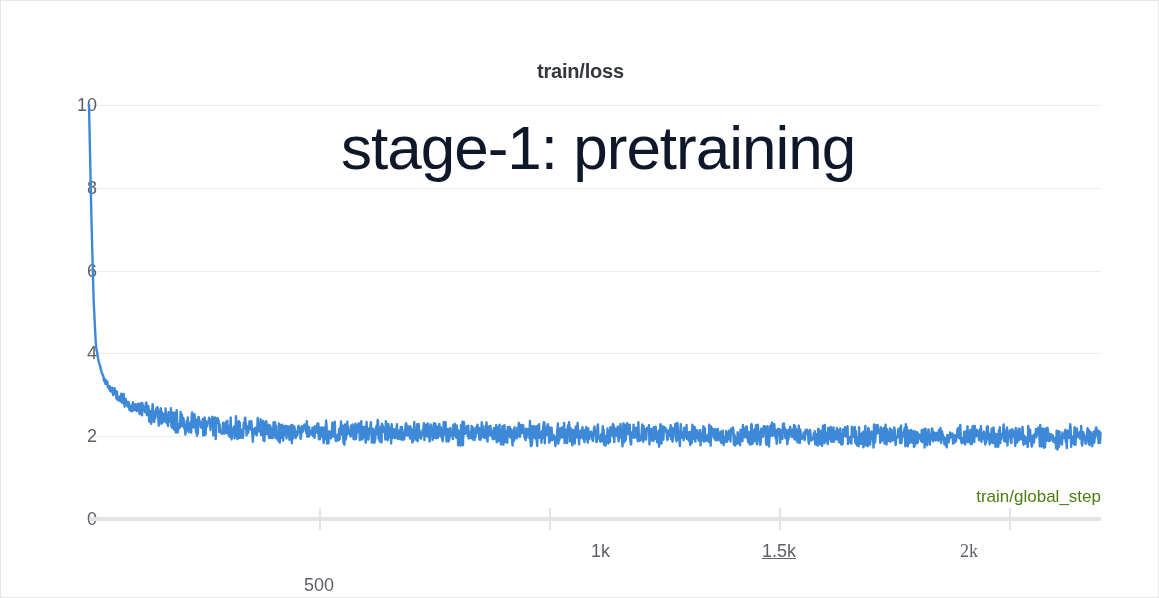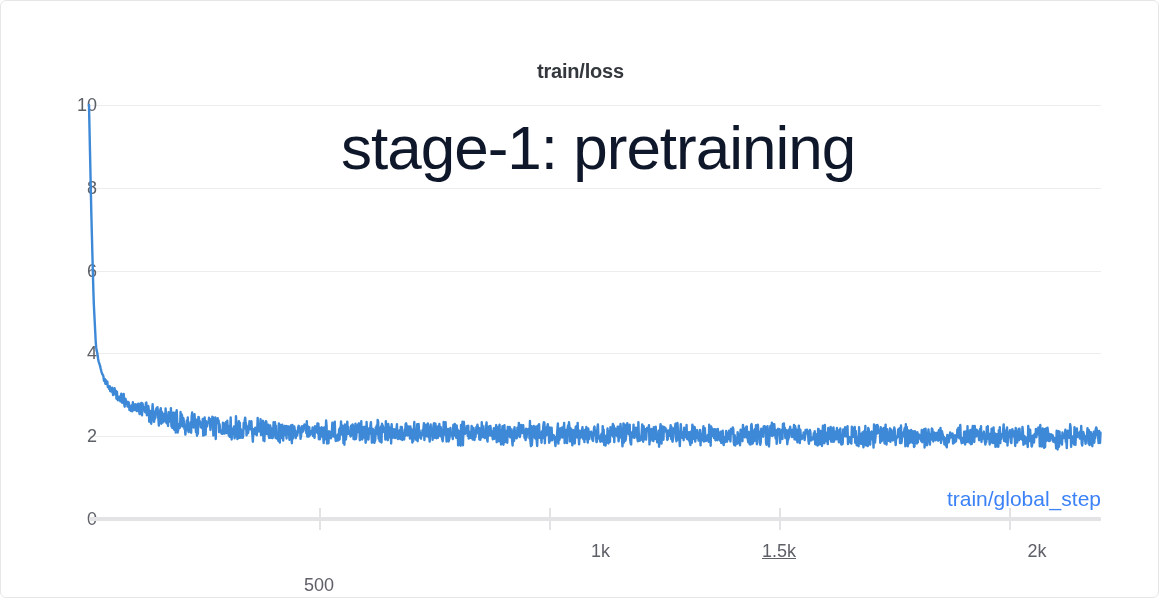--- a/index.html
+++ b/index.html
@@ -14,21 +14,21 @@
     overflow: hidden;
   }
 
   #panel {
     position: relative;
     width: 1159px;
     height: 598px;
     box-sizing: border-box;
     background: #ffffff;
     border: 1px solid #e6e6e8;
-    border-radius: 6px;
+    border-radius: 0;
     overflow: hidden;
   }
 
   
   #chart-title {
     position: absolute;
     left: 0;
     top: 60px;
     width: 1159px;
     text-align: center;
@@ -85,22 +85,22 @@
     color: #5e6068;
     line-height: 1;
   }
 
   #x-axis-title {
     position: absolute;
     left: 860px;
     top: 487px;
     width: 240px;
     text-align: right;
-    font-size: 21px;
-    color: #3b82f6;
+    font-size: 17px;
+    color: #4d7c0f;
     line-height: 1;
   }
 
   
   #annotation {
     position: absolute;
     left: 340px;
     top: 116px;
     font-size: 62px;
     font-weight: normal;
@@ -146,21 +146,21 @@
   <div id="axis-baseline"></div>
 
   <div id="x-ticks">
       <div class="x-tickmark" style="left: 318px;"></div>
       <div class="x-lab" style="left: 318px; margin-top: 34px;">500</div>
       <div class="x-tickmark" style="left: 548px;"></div>
       <div class="x-lab" style="left: 564px; text-align: right;">1k</div>
       <div class="x-tickmark" style="left: 778px;"></div>
       <div class="x-lab" style="left: 778px; text-decoration: underline;">1.5k</div>
       <div class="x-tickmark" style="left: 1008px;"></div>
-      <div class="x-lab" style="left: 1036px;">2k</div>
+      <div class="x-lab" style="left: 968px; font-family: Liberation Serif, serif;">2k</div>
     </div>
 
   <div id="x-axis-title">train/global_step</div>
 
   <svg id="series-svg" viewBox="0 0 1159 598" preserveAspectRatio="none">
     <path id="loss-path" fill="none" stroke-width="2.4" stroke-linejoin="round" stroke-linecap="round" stroke="#3d89d8" d="M 88.00 104.00 L 88.48 126.55 L 88.96 149.11 L 89.45 171.66 L 89.93 194.21 L 90.41 215.78 L 90.89 234.00 L 91.37 252.21 L 91.86 270.43 L 92.34 288.64 L 92.82 302.92 L 93.30 312.46 L 93.78 322.02 L 94.26 331.50 L 94.75 341.23 L 95.23 346.66 L 95.71 349.84 L 96.19 351.44 L 96.67 354.76 L 97.16 357.99 L 97.64 360.57 L 98.12 361.98 L 98.60 363.34 L 99.08 364.82 L 99.57 367.30 L 100.05 368.90 L 100.53 371.10 L 101.01 372.34 L 101.49 373.46 L 101.98 374.01 L 102.46 375.58 L 102.94 379.68 L 103.42 380.19 L 103.90 378.18 L 104.38 382.78 L 104.87 379.29 L 105.35 382.54 L 105.83 382.83 L 106.31 380.64 L 106.79 385.81 L 107.28 386.30 L 107.76 385.83 L 108.24 388.06 L 108.72 385.13 L 109.20 390.10 L 109.69 388.48 L 110.17 390.57 L 110.65 388.74 L 111.13 386.77 L 111.61 390.51 L 112.10 394.16 L 112.58 390.42 L 113.06 388.96 L 113.54 387.27 L 114.02 390.20 L 114.50 393.54 L 114.99 389.83 L 115.47 397.72 L 115.95 390.66 L 116.43 397.08 L 116.91 399.30 L 117.40 397.41 L 117.88 397.98 L 118.36 395.60 L 118.84 399.18 L 119.32 400.39 L 119.81 396.02 L 120.29 392.59 L 120.77 395.35 L 121.25 401.89 L 121.73 400.66 L 122.22 401.14 L 122.70 392.91 L 123.18 402.65 L 123.66 405.67 L 124.14 399.06 L 124.62 397.76 L 125.11 402.85 L 125.59 400.64 L 126.07 400.94 L 126.55 405.51 L 127.03 400.84 L 127.52 401.21 L 128.00 402.56 L 128.48 409.16 L 128.96 405.49 L 129.44 405.04 L 129.93 409.95 L 130.41 408.69 L 130.89 404.32 L 131.37 410.22 L 131.85 401.31 L 132.34 408.78 L 132.82 404.80 L 133.30 403.42 L 133.78 408.97 L 134.26 404.07 L 134.74 403.33 L 135.23 408.94 L 135.71 410.08 L 136.19 406.00 L 136.67 409.91 L 137.15 402.58 L 137.64 407.44 L 138.12 410.05 L 138.60 413.06 L 139.08 407.71 L 139.56 402.36 L 140.05 406.52 L 140.53 401.88 L 141.01 414.38 L 141.49 402.33 L 141.97 405.50 L 142.46 406.79 L 142.94 405.99 L 143.42 408.78 L 143.90 410.86 L 144.38 411.32 L 144.86 402.18 L 145.35 401.53 L 145.83 414.33 L 146.31 413.70 L 146.79 412.15 L 147.27 404.91 L 147.76 408.57 L 148.24 420.70 L 148.72 410.63 L 149.20 410.02 L 149.68 415.68 L 150.17 422.75 L 150.65 418.57 L 151.13 411.38 L 151.61 403.31 L 152.09 409.62 L 152.58 410.41 L 153.06 420.86 L 153.54 415.85 L 154.02 417.55 L 154.50 416.29 L 154.98 409.05 L 155.47 407.18 L 155.95 410.45 L 156.43 406.19 L 156.91 411.16 L 157.39 418.16 L 157.88 424.57 L 158.36 415.97 L 158.84 415.90 L 159.32 408.95 L 159.80 407.27 L 160.29 422.68 L 160.77 410.65 L 161.25 419.83 L 161.73 421.52 L 162.21 412.62 L 162.70 417.50 L 163.18 417.47 L 163.66 418.22 L 164.14 420.49 L 164.62 407.44 L 165.10 416.73 L 165.59 422.23 L 166.07 414.25 L 166.55 417.93 L 167.03 425.00 L 167.51 411.31 L 168.00 421.02 L 168.48 413.42 L 168.96 418.01 L 169.44 417.78 L 169.92 407.12 L 170.41 425.32 L 170.89 425.21 L 171.37 426.90 L 171.85 415.42 L 172.33 411.58 L 172.82 426.94 L 173.30 428.80 L 173.78 428.60 L 174.26 411.72 L 174.74 431.55 L 175.22 424.22 L 175.71 409.22 L 176.19 419.57 L 176.67 431.55 L 177.15 429.04 L 177.63 426.74 L 178.12 423.05 L 178.60 426.93 L 179.08 425.73 L 179.56 410.92 L 180.04 424.13 L 180.53 413.18 L 181.01 414.45 L 181.49 425.45 L 181.97 418.54 L 182.45 417.07 L 182.94 421.98 L 183.42 427.84 L 183.90 426.40 L 184.38 433.62 L 184.86 429.08 L 185.34 425.88 L 185.83 419.37 L 186.31 428.59 L 186.79 416.43 L 187.27 429.62 L 187.75 431.02 L 188.24 430.44 L 188.72 425.64 L 189.20 423.57 L 189.68 420.85 L 190.16 431.79 L 190.65 415.55 L 191.13 411.52 L 191.61 419.83 L 192.09 425.70 L 192.57 426.40 L 193.06 422.01 L 193.54 413.28 L 194.02 422.84 L 194.50 423.12 L 194.98 431.21 L 195.46 418.71 L 195.95 434.78 L 196.43 428.97 L 196.91 432.73 L 197.39 415.93 L 197.87 416.39 L 198.36 421.61 L 198.84 420.06 L 199.32 421.50 L 199.80 426.41 L 200.28 423.39 L 200.77 422.93 L 201.25 427.32 L 201.73 417.96 L 202.21 434.50 L 202.69 418.78 L 203.18 434.22 L 203.66 416.35 L 204.14 428.14 L 204.62 433.61 L 205.10 420.11 L 205.58 425.66 L 206.07 425.49 L 206.55 421.74 L 207.03 421.17 L 207.51 421.74 L 207.99 416.77 L 208.48 418.51 L 208.96 421.99 L 209.44 428.97 L 209.92 422.57 L 210.40 417.87 L 210.89 423.81 L 211.37 415.66 L 211.85 416.22 L 212.33 434.51 L 212.81 422.47 L 213.30 429.92 L 213.78 426.13 L 214.26 416.49 L 214.74 438.09 L 215.22 418.30 L 215.70 418.90 L 216.19 422.00 L 216.67 417.08 L 217.15 421.50 L 217.63 419.31 L 218.11 431.22 L 218.60 423.12 L 219.08 429.80 L 219.56 429.41 L 220.04 429.56 L 220.52 432.68 L 221.01 432.35 L 221.49 432.72 L 221.97 421.58 L 222.45 422.44 L 222.93 429.22 L 223.42 432.53 L 223.90 428.58 L 224.38 423.30 L 224.86 421.25 L 225.34 432.12 L 225.82 424.43 L 226.31 419.75 L 226.79 431.45 L 227.27 428.78 L 227.75 434.46 L 228.23 425.00 L 228.72 435.87 L 229.20 429.39 L 229.68 416.52 L 230.16 433.50 L 230.64 438.48 L 231.13 430.48 L 231.61 427.71 L 232.09 427.41 L 232.57 432.60 L 233.05 425.42 L 233.54 437.37 L 234.02 431.41 L 234.50 435.50 L 234.98 415.09 L 235.46 424.15 L 235.94 427.19 L 236.43 438.16 L 236.91 433.17 L 237.39 429.20 L 237.87 420.15 L 238.35 436.89 L 238.84 421.82 L 239.32 436.71 L 239.80 428.13 L 240.28 429.82 L 240.76 436.55 L 241.25 433.89 L 241.73 436.73 L 242.21 434.49 L 242.69 421.96 L 243.17 427.78 L 243.66 419.60 L 244.14 416.59 L 244.62 420.93 L 245.10 423.24 L 245.58 434.39 L 246.06 425.09 L 246.55 426.93 L 247.03 431.97 L 247.51 428.71 L 247.99 427.21 L 248.47 420.29 L 248.96 423.78 L 249.44 428.20 L 249.92 420.86 L 250.40 420.24 L 250.88 428.59 L 251.37 434.27 L 251.85 440.74 L 252.33 430.89 L 252.81 428.20 L 253.29 431.86 L 253.78 433.12 L 254.26 426.60 L 254.74 430.54 L 255.22 428.05 L 255.70 434.26 L 256.18 429.97 L 256.67 416.87 L 257.15 427.83 L 257.63 422.70 L 258.11 430.46 L 258.59 426.75 L 259.08 426.81 L 259.56 418.24 L 260.04 434.10 L 260.52 433.50 L 261.00 429.45 L 261.49 421.11 L 261.97 419.83 L 262.45 439.37 L 262.93 436.88 L 263.41 440.18 L 263.90 421.61 L 264.38 433.19 L 264.86 420.20 L 265.34 420.68 L 265.82 433.06 L 266.30 429.36 L 266.79 427.57 L 267.27 423.79 L 267.75 434.33 L 268.23 436.92 L 268.71 434.38 L 269.20 424.39 L 269.68 429.11 L 270.16 436.89 L 270.64 427.51 L 271.12 435.33 L 271.61 437.06 L 272.09 434.14 L 272.57 421.17 L 273.05 432.14 L 273.53 429.66 L 274.02 421.22 L 274.50 436.85 L 274.98 424.66 L 275.46 437.53 L 275.94 433.26 L 276.42 435.19 L 276.91 434.64 L 277.39 440.01 L 277.87 422.42 L 278.35 427.67 L 278.83 441.60 L 279.32 423.87 L 279.80 427.75 L 280.28 436.91 L 280.76 427.80 L 281.24 423.78 L 281.73 435.51 L 282.21 439.61 L 282.69 426.70 L 283.17 428.59 L 283.65 424.93 L 284.14 428.21 L 284.62 434.32 L 285.10 424.87 L 285.58 437.52 L 286.06 425.17 L 286.54 425.99 L 287.03 429.98 L 287.51 425.36 L 287.99 430.40 L 288.47 438.82 L 288.95 429.07 L 289.44 430.45 L 289.92 424.34 L 290.40 433.69 L 290.88 442.22 L 291.36 423.89 L 291.85 437.80 L 292.33 430.10 L 292.81 433.06 L 293.29 425.43 L 293.77 428.65 L 294.26 434.79 L 294.74 437.15 L 295.22 433.42 L 295.70 430.46 L 296.18 434.62 L 296.66 431.50 L 297.15 426.63 L 297.63 424.80 L 298.11 425.28 L 298.59 431.12 L 299.07 426.87 L 299.56 437.88 L 300.04 435.11 L 300.52 429.45 L 301.00 425.14 L 301.48 431.13 L 301.97 429.98 L 302.45 429.77 L 302.93 425.97 L 303.41 423.48 L 303.89 424.15 L 304.38 425.25 L 304.86 423.72 L 305.34 432.25 L 305.82 420.20 L 306.30 435.60 L 306.78 425.28 L 307.27 430.14 L 307.75 435.60 L 308.23 426.08 L 308.71 432.53 L 309.19 434.19 L 309.68 430.21 L 310.16 432.78 L 310.64 432.53 L 311.12 430.30 L 311.60 426.51 L 312.09 435.10 L 312.57 433.87 L 313.05 431.67 L 313.53 436.83 L 314.01 425.13 L 314.50 426.03 L 314.98 431.35 L 315.46 430.65 L 315.94 429.85 L 316.42 422.39 L 316.90 432.57 L 317.39 422.65 L 317.87 438.22 L 318.35 426.52 L 318.83 438.31 L 319.31 435.25 L 319.80 435.85 L 320.28 427.28 L 320.76 426.22 L 321.24 432.20 L 321.72 434.08 L 322.21 435.91 L 322.69 442.12 L 323.17 426.44 L 323.65 438.25 L 324.13 438.21 L 324.62 432.60 L 325.10 419.43 L 325.58 424.70 L 326.06 442.55 L 326.54 431.42 L 327.02 438.92 L 327.51 442.19 L 327.99 430.31 L 328.47 430.80 L 328.95 436.32 L 329.43 436.28 L 329.92 437.31 L 330.40 430.50 L 330.88 430.82 L 331.36 421.70 L 331.84 434.92 L 332.33 435.58 L 332.81 422.46 L 333.29 430.43 L 333.77 420.65 L 334.25 435.09 L 334.74 440.00 L 335.22 435.63 L 335.70 434.74 L 336.18 439.52 L 336.66 434.36 L 337.14 433.23 L 337.63 439.26 L 338.11 428.30 L 338.59 438.40 L 339.07 426.74 L 339.55 430.41 L 340.04 420.43 L 340.52 433.53 L 341.00 427.70 L 341.48 424.69 L 341.96 426.00 L 342.45 442.29 L 342.93 427.15 L 343.41 443.79 L 343.89 423.43 L 344.37 438.41 L 344.86 438.61 L 345.34 433.90 L 345.82 433.36 L 346.30 420.67 L 346.78 431.00 L 347.26 425.90 L 347.75 432.86 L 348.23 431.03 L 348.71 432.48 L 349.19 434.17 L 349.67 435.48 L 350.16 424.80 L 350.64 434.19 L 351.12 428.78 L 351.60 423.39 L 352.08 425.32 L 352.57 438.16 L 353.05 427.24 L 353.53 438.42 L 354.01 430.35 L 354.49 422.66 L 354.98 437.99 L 355.46 433.21 L 355.94 429.88 L 356.42 431.19 L 356.90 423.88 L 357.38 423.14 L 357.87 422.28 L 358.35 424.64 L 358.83 439.18 L 359.31 422.98 L 359.79 435.44 L 360.28 420.28 L 360.76 436.73 L 361.24 438.43 L 361.72 426.47 L 362.20 432.41 L 362.69 436.56 L 363.17 425.92 L 363.65 425.83 L 364.13 427.11 L 364.61 441.83 L 365.10 439.59 L 365.58 420.99 L 366.06 429.65 L 366.54 431.92 L 367.02 434.83 L 367.50 438.50 L 367.99 427.45 L 368.47 430.53 L 368.95 432.66 L 369.43 424.46 L 369.91 421.10 L 370.40 430.00 L 370.88 441.79 L 371.36 432.13 L 371.84 427.86 L 372.32 432.38 L 372.81 429.21 L 373.29 441.89 L 373.77 440.17 L 374.25 439.08 L 374.73 426.46 L 375.22 427.84 L 375.70 424.56 L 376.18 433.21 L 376.66 418.90 L 377.14 420.88 L 377.62 437.63 L 378.11 426.81 L 378.59 440.11 L 379.07 437.42 L 379.55 440.89 L 380.03 425.57 L 380.52 441.51 L 381.00 422.73 L 381.48 424.41 L 381.96 425.29 L 382.44 430.83 L 382.93 426.58 L 383.41 431.34 L 383.89 427.31 L 384.37 438.65 L 384.85 420.09 L 385.34 429.16 L 385.82 430.90 L 386.30 437.29 L 386.78 439.16 L 387.26 423.04 L 387.74 426.85 L 388.23 430.72 L 388.71 436.45 L 389.19 426.82 L 389.67 430.21 L 390.15 442.57 L 390.64 423.30 L 391.12 429.16 L 391.60 436.82 L 392.08 430.45 L 392.56 432.07 L 393.05 428.21 L 393.53 428.55 L 394.01 437.06 L 394.49 434.05 L 394.97 428.94 L 395.46 427.37 L 395.94 423.27 L 396.42 436.93 L 396.90 438.05 L 397.38 433.86 L 397.86 433.67 L 398.35 429.50 L 398.83 430.72 L 399.31 438.13 L 399.79 425.87 L 400.27 434.09 L 400.76 425.91 L 401.24 439.03 L 401.72 432.19 L 402.20 436.55 L 402.68 431.74 L 403.17 438.48 L 403.65 428.33 L 404.13 435.02 L 404.61 423.12 L 405.09 422.37 L 405.58 424.43 L 406.06 426.46 L 406.54 434.57 L 407.02 433.58 L 407.50 425.52 L 407.98 434.13 L 408.47 430.23 L 408.95 437.60 L 409.43 425.48 L 409.91 434.13 L 410.39 429.72 L 410.88 428.62 L 411.36 441.63 L 411.84 437.74 L 412.32 439.82 L 412.80 429.42 L 413.29 421.06 L 413.77 431.38 L 414.25 437.34 L 414.73 433.39 L 415.21 438.87 L 415.70 438.74 L 416.18 423.08 L 416.66 440.26 L 417.14 432.06 L 417.62 423.07 L 418.10 429.99 L 418.59 429.57 L 419.07 434.90 L 419.55 437.20 L 420.03 437.69 L 420.51 432.21 L 421.00 434.36 L 421.48 429.14 L 421.96 431.29 L 422.44 427.53 L 422.92 422.13 L 423.41 439.07 L 423.89 429.92 L 424.37 424.25 L 424.85 423.79 L 425.33 426.36 L 425.82 435.36 L 426.30 425.71 L 426.78 422.40 L 427.26 431.21 L 427.74 436.40 L 428.22 435.18 L 428.71 440.64 L 429.19 426.26 L 429.67 423.43 L 430.15 434.41 L 430.63 434.54 L 431.12 430.23 L 431.60 438.91 L 432.08 428.49 L 432.56 423.97 L 433.04 422.15 L 433.53 436.79 L 434.01 431.22 L 434.49 422.79 L 434.97 435.21 L 435.45 437.21 L 435.94 432.79 L 436.42 425.73 L 436.90 436.90 L 437.38 425.19 L 437.86 427.00 L 438.34 423.04 L 438.83 429.34 L 439.31 435.17 L 439.79 426.19 L 440.27 431.12 L 440.75 435.90 L 441.24 438.18 L 441.72 440.26 L 442.20 434.89 L 442.68 420.97 L 443.16 422.90 L 443.65 430.53 L 444.13 433.57 L 444.61 421.30 L 445.09 431.20 L 445.57 440.57 L 446.06 428.23 L 446.54 436.71 L 447.02 427.87 L 447.50 440.46 L 447.98 439.34 L 448.46 437.02 L 448.95 433.34 L 449.43 426.88 L 449.91 434.27 L 450.39 433.20 L 450.87 433.39 L 451.36 434.97 L 451.84 438.01 L 452.32 423.98 L 452.80 434.77 L 453.28 432.37 L 453.77 422.85 L 454.25 431.31 L 454.73 428.99 L 455.21 436.84 L 455.69 424.35 L 456.18 435.07 L 456.66 428.50 L 457.14 444.35 L 457.62 439.09 L 458.10 437.42 L 458.58 430.31 L 459.07 436.20 L 459.55 444.74 L 460.03 423.83 L 460.51 432.21 L 460.99 438.25 L 461.48 420.82 L 461.96 444.27 L 462.44 427.21 L 462.92 421.00 L 463.40 429.07 L 463.89 433.03 L 464.37 432.17 L 464.85 428.69 L 465.33 431.45 L 465.81 425.11 L 466.30 428.43 L 466.78 434.99 L 467.26 424.75 L 467.74 437.62 L 468.22 434.41 L 468.70 430.96 L 469.19 436.91 L 469.67 434.89 L 470.15 436.87 L 470.63 424.83 L 471.11 426.75 L 471.60 438.56 L 472.08 428.27 L 472.56 426.92 L 473.04 436.66 L 473.52 438.98 L 474.01 431.43 L 474.49 436.09 L 474.97 430.17 L 475.45 425.88 L 475.93 427.38 L 476.42 423.67 L 476.90 426.54 L 477.38 432.88 L 477.86 426.93 L 478.34 438.52 L 478.82 427.33 L 479.31 438.76 L 479.79 434.00 L 480.27 436.60 L 480.75 421.29 L 481.23 435.92 L 481.72 424.70 L 482.20 434.50 L 482.68 435.93 L 483.16 430.86 L 483.64 437.10 L 484.13 430.98 L 484.61 425.08 L 485.09 424.80 L 485.57 421.54 L 486.05 438.35 L 486.54 440.62 L 487.02 428.73 L 487.50 426.04 L 487.98 428.89 L 488.46 425.09 L 488.94 434.63 L 489.43 425.03 L 489.91 429.11 L 490.39 430.04 L 490.87 435.00 L 491.35 434.80 L 491.84 438.29 L 492.32 436.77 L 492.80 427.27 L 493.28 437.79 L 493.76 432.39 L 494.25 430.00 L 494.73 427.62 L 495.21 424.08 L 495.69 441.19 L 496.17 436.98 L 496.66 426.48 L 497.14 436.63 L 497.62 440.20 L 498.10 426.27 L 498.58 423.80 L 499.06 440.49 L 499.55 429.30 L 500.03 443.51 L 500.51 434.57 L 500.99 433.72 L 501.47 425.16 L 501.96 429.21 L 502.44 443.73 L 502.92 427.43 L 503.40 424.10 L 503.88 434.20 L 504.37 441.10 L 504.85 439.28 L 505.33 439.78 L 505.81 429.60 L 506.29 441.73 L 506.78 426.02 L 507.26 428.22 L 507.74 428.02 L 508.22 435.09 L 508.70 425.93 L 509.18 436.38 L 509.67 427.81 L 510.15 433.32 L 510.63 430.52 L 511.11 439.44 L 511.59 444.50 L 512.08 430.82 L 512.56 428.11 L 513.04 440.01 L 513.52 426.21 L 514.00 431.79 L 514.49 435.09 L 514.97 433.53 L 515.45 437.35 L 515.93 436.57 L 516.41 426.68 L 516.90 433.45 L 517.38 430.58 L 517.86 421.94 L 518.34 434.94 L 518.82 436.09 L 519.30 433.63 L 519.79 424.17 L 520.27 423.89 L 520.75 431.70 L 521.23 431.92 L 521.71 426.38 L 522.20 424.28 L 522.68 430.17 L 523.16 432.71 L 523.64 437.16 L 524.12 435.82 L 524.61 439.12 L 525.09 427.63 L 525.57 436.55 L 526.05 430.17 L 526.53 429.89 L 527.02 428.18 L 527.50 430.21 L 527.98 427.84 L 528.46 437.44 L 528.94 419.98 L 529.42 440.23 L 529.91 445.18 L 530.39 425.10 L 530.87 444.21 L 531.35 436.76 L 531.83 433.40 L 532.32 435.76 L 532.80 425.01 L 533.28 436.10 L 533.76 431.13 L 534.24 437.46 L 534.73 435.42 L 535.21 425.51 L 535.69 439.70 L 536.17 445.00 L 536.65 433.75 L 537.14 424.56 L 537.62 424.51 L 538.10 423.23 L 538.58 436.88 L 539.06 434.39 L 539.54 431.78 L 540.03 433.21 L 540.51 441.69 L 540.99 430.30 L 541.47 437.48 L 541.95 430.00 L 542.44 423.54 L 542.92 421.10 L 543.40 421.80 L 543.88 442.18 L 544.36 426.16 L 544.85 431.94 L 545.33 434.27 L 545.81 433.40 L 546.29 425.83 L 546.77 423.18 L 547.26 428.89 L 547.74 433.44 L 548.22 441.83 L 548.70 426.54 L 549.18 440.02 L 549.66 434.13 L 550.15 434.09 L 550.63 426.68 L 551.11 439.31 L 551.59 436.77 L 552.07 435.79 L 552.56 434.10 L 553.04 434.97 L 553.52 435.61 L 554.00 441.09 L 554.48 444.99 L 554.97 438.12 L 555.45 440.99 L 555.93 434.65 L 556.41 428.31 L 556.89 422.48 L 557.38 442.66 L 557.86 429.58 L 558.34 438.99 L 558.82 436.94 L 559.30 427.38 L 559.78 428.46 L 560.27 427.45 L 560.75 426.81 L 561.23 436.60 L 561.71 426.43 L 562.19 432.00 L 562.68 427.69 L 563.16 421.86 L 563.64 442.08 L 564.12 437.48 L 564.60 436.68 L 565.09 430.53 L 565.57 428.82 L 566.05 442.15 L 566.53 429.36 L 567.01 424.54 L 567.50 432.12 L 567.98 421.25 L 568.46 425.89 L 568.94 440.45 L 569.42 426.98 L 569.90 433.72 L 570.39 428.19 L 570.87 437.84 L 571.35 444.41 L 571.83 437.21 L 572.31 429.22 L 572.80 432.59 L 573.28 436.94 L 573.76 442.53 L 574.24 431.71 L 574.72 425.54 L 575.21 425.36 L 575.69 428.87 L 576.17 436.46 L 576.65 421.88 L 577.13 434.45 L 577.62 434.34 L 578.10 443.39 L 578.58 429.72 L 579.06 437.15 L 579.54 436.53 L 580.02 430.88 L 580.51 435.08 L 580.99 428.59 L 581.47 426.11 L 581.95 437.06 L 582.43 438.24 L 582.92 429.97 L 583.40 441.17 L 583.88 429.06 L 584.36 435.82 L 584.84 437.64 L 585.33 425.99 L 585.81 433.75 L 586.29 437.76 L 586.77 441.63 L 587.25 427.52 L 587.74 433.06 L 588.22 438.11 L 588.70 430.88 L 589.18 433.27 L 589.66 431.96 L 590.14 430.63 L 590.63 432.91 L 591.11 437.57 L 591.59 439.09 L 592.07 439.95 L 592.55 433.09 L 593.04 427.05 L 593.52 425.52 L 594.00 433.86 L 594.48 429.69 L 594.96 433.83 L 595.45 441.15 L 595.93 440.80 L 596.41 427.32 L 596.89 423.41 L 597.37 433.47 L 597.86 435.50 L 598.34 437.78 L 598.82 435.54 L 599.30 440.70 L 599.78 436.23 L 600.26 433.69 L 600.75 432.43 L 601.23 440.49 L 601.71 425.14 L 602.19 434.72 L 602.67 428.64 L 603.16 444.05 L 603.64 435.37 L 604.12 440.91 L 604.60 444.50 L 605.08 434.65 L 605.57 441.79 L 606.05 440.02 L 606.53 427.52 L 607.01 434.56 L 607.49 442.55 L 607.98 430.55 L 608.46 433.38 L 608.94 440.91 L 609.42 426.30 L 609.90 434.62 L 610.38 430.74 L 610.87 432.72 L 611.35 428.41 L 611.83 423.04 L 612.31 435.98 L 612.79 424.49 L 613.28 441.09 L 613.76 428.12 L 614.24 427.51 L 614.72 434.12 L 615.20 433.94 L 615.69 427.97 L 616.17 435.28 L 616.65 425.60 L 617.13 433.40 L 617.61 440.30 L 618.10 435.71 L 618.58 425.35 L 619.06 436.44 L 619.54 423.05 L 620.02 430.57 L 620.50 435.79 L 620.99 437.62 L 621.47 445.33 L 621.95 434.35 L 622.43 422.48 L 622.91 441.64 L 623.40 432.60 L 623.88 423.75 L 624.36 439.75 L 624.84 437.93 L 625.32 431.87 L 625.81 428.34 L 626.29 422.11 L 626.77 431.14 L 627.25 430.68 L 627.73 433.29 L 628.22 426.11 L 628.70 423.63 L 629.18 438.81 L 629.66 442.46 L 630.14 443.52 L 630.62 431.43 L 631.11 436.49 L 631.59 434.87 L 632.07 433.80 L 632.55 423.65 L 633.03 436.82 L 633.52 436.88 L 634.00 427.36 L 634.48 434.41 L 634.96 426.67 L 635.44 434.17 L 635.93 435.27 L 636.41 437.76 L 636.89 440.29 L 637.37 421.21 L 637.85 434.60 L 638.34 436.63 L 638.82 439.72 L 639.30 439.28 L 639.78 439.04 L 640.26 436.20 L 640.74 430.51 L 641.23 423.37 L 641.71 431.60 L 642.19 440.76 L 642.67 425.14 L 643.15 438.49 L 643.64 430.65 L 644.12 428.28 L 644.60 436.74 L 645.08 438.56 L 645.56 432.21 L 646.05 426.86 L 646.53 427.91 L 647.01 426.52 L 647.49 429.22 L 647.97 424.10 L 648.46 443.35 L 648.94 431.49 L 649.42 439.91 L 649.90 430.74 L 650.38 427.85 L 650.86 437.76 L 651.35 432.81 L 651.83 438.79 L 652.31 440.09 L 652.79 426.13 L 653.27 433.75 L 653.76 438.05 L 654.24 430.56 L 654.72 425.81 L 655.20 435.38 L 655.68 435.63 L 656.17 441.29 L 656.65 439.36 L 657.13 438.72 L 657.61 429.63 L 658.09 445.72 L 658.58 434.01 L 659.06 428.89 L 659.54 423.13 L 660.02 427.12 L 660.50 442.64 L 660.98 432.02 L 661.47 425.38 L 661.95 425.93 L 662.43 438.79 L 662.91 425.91 L 663.39 429.81 L 663.88 427.72 L 664.36 426.78 L 664.84 430.67 L 665.32 428.36 L 665.80 433.25 L 666.29 439.00 L 666.77 438.09 L 667.25 430.89 L 667.73 429.51 L 668.21 434.82 L 668.70 433.61 L 669.18 428.74 L 669.66 424.15 L 670.14 438.04 L 670.62 426.17 L 671.10 438.86 L 671.59 440.68 L 672.07 437.65 L 672.55 430.22 L 673.03 427.30 L 673.51 429.97 L 674.00 427.03 L 674.48 422.60 L 674.96 436.06 L 675.44 440.26 L 675.92 432.69 L 676.41 421.91 L 676.89 427.36 L 677.37 438.63 L 677.85 434.28 L 678.33 436.56 L 678.82 445.14 L 679.30 433.48 L 679.78 423.12 L 680.26 430.37 L 680.74 430.79 L 681.22 436.79 L 681.71 433.53 L 682.19 434.24 L 682.67 439.21 L 683.15 426.81 L 683.63 431.32 L 684.12 432.84 L 684.60 436.05 L 685.08 432.71 L 685.56 424.04 L 686.04 437.97 L 686.53 435.42 L 687.01 431.24 L 687.49 432.78 L 687.97 439.68 L 688.45 431.19 L 688.94 441.88 L 689.42 443.97 L 689.90 435.69 L 690.38 430.10 L 690.86 441.91 L 691.34 423.64 L 691.83 429.52 L 692.31 438.02 L 692.79 425.79 L 693.27 436.81 L 693.75 426.28 L 694.24 440.66 L 694.72 435.71 L 695.20 432.26 L 695.68 430.21 L 696.16 429.08 L 696.65 437.27 L 697.13 433.12 L 697.61 439.61 L 698.09 435.02 L 698.57 432.55 L 699.06 428.89 L 699.54 444.37 L 700.02 434.67 L 700.50 434.81 L 700.98 439.41 L 701.46 433.42 L 701.95 430.33 L 702.43 425.28 L 702.91 440.63 L 703.39 435.19 L 703.87 427.21 L 704.36 437.69 L 704.84 439.94 L 705.32 436.94 L 705.80 439.43 L 706.28 437.01 L 706.77 434.07 L 707.25 434.19 L 707.73 440.85 L 708.21 423.81 L 708.69 432.31 L 709.18 428.64 L 709.66 444.81 L 710.14 425.40 L 710.62 432.14 L 711.10 427.45 L 711.58 435.04 L 712.07 428.10 L 712.55 432.45 L 713.03 437.10 L 713.51 428.27 L 713.99 428.27 L 714.48 439.30 L 714.96 434.49 L 715.44 434.29 L 715.92 428.47 L 716.40 439.28 L 716.89 428.07 L 717.37 436.11 L 717.85 438.30 L 718.33 431.88 L 718.81 433.17 L 719.30 440.01 L 719.78 430.74 L 720.26 442.03 L 720.74 430.96 L 721.22 432.17 L 721.70 429.72 L 722.19 441.21 L 722.67 444.14 L 723.15 436.09 L 723.63 437.28 L 724.11 441.10 L 724.60 439.49 L 725.08 430.01 L 725.56 440.09 L 726.04 440.55 L 726.52 436.34 L 727.01 431.68 L 727.49 438.16 L 727.97 429.61 L 728.45 434.96 L 728.93 432.55 L 729.42 440.52 L 729.90 427.93 L 730.38 428.15 L 730.86 430.56 L 731.34 432.60 L 731.82 426.44 L 732.31 428.15 L 732.79 441.55 L 733.27 443.91 L 733.75 434.27 L 734.23 444.56 L 734.72 436.63 L 735.20 438.17 L 735.68 438.03 L 736.16 442.71 L 736.64 431.09 L 737.13 435.94 L 737.61 442.09 L 738.09 433.53 L 738.57 436.76 L 739.05 444.32 L 739.54 428.67 L 740.02 435.69 L 740.50 434.47 L 740.98 439.52 L 741.46 440.12 L 741.94 424.03 L 742.43 427.64 L 742.91 430.28 L 743.39 434.13 L 743.87 436.27 L 744.35 427.49 L 744.84 427.39 L 745.32 425.74 L 745.80 425.56 L 746.28 437.27 L 746.76 437.58 L 747.25 441.23 L 747.73 430.85 L 748.21 434.76 L 748.69 443.32 L 749.17 436.86 L 749.66 443.44 L 750.14 424.29 L 750.62 423.09 L 751.10 429.42 L 751.58 442.68 L 752.06 441.26 L 752.55 436.23 L 753.03 429.53 L 753.51 439.85 L 753.99 427.93 L 754.47 437.05 L 754.96 424.29 L 755.44 437.55 L 755.92 443.25 L 756.40 441.42 L 756.88 423.72 L 757.37 430.68 L 757.85 430.42 L 758.33 430.56 L 758.81 435.94 L 759.29 443.81 L 759.78 441.03 L 760.26 427.82 L 760.74 432.01 L 761.22 429.80 L 761.70 430.75 L 762.18 435.70 L 762.67 425.33 L 763.15 430.48 L 763.63 425.25 L 764.11 428.17 L 764.59 426.10 L 765.08 442.16 L 765.56 443.74 L 766.04 442.91 L 766.52 425.31 L 767.00 440.98 L 767.49 436.16 L 767.97 445.46 L 768.45 437.15 L 768.93 428.95 L 769.41 424.90 L 769.90 426.83 L 770.38 434.30 L 770.86 421.61 L 771.34 435.12 L 771.82 429.79 L 772.30 423.31 L 772.79 433.82 L 773.27 423.18 L 773.75 428.64 L 774.23 433.89 L 774.71 437.62 L 775.20 429.09 L 775.68 442.86 L 776.16 436.43 L 776.64 428.82 L 777.12 427.75 L 777.61 431.10 L 778.09 430.92 L 778.57 428.23 L 779.05 441.91 L 779.53 436.63 L 780.02 430.04 L 780.50 432.57 L 780.98 428.80 L 781.46 438.05 L 781.94 422.88 L 782.42 428.81 L 782.91 422.44 L 783.39 431.48 L 783.87 427.03 L 784.35 437.04 L 784.83 433.92 L 785.32 429.24 L 785.80 432.29 L 786.28 443.23 L 786.76 439.22 L 787.24 438.52 L 787.73 428.70 L 788.21 436.53 L 788.69 429.23 L 789.17 425.63 L 789.65 432.05 L 790.14 431.93 L 790.62 431.25 L 791.10 436.16 L 791.58 428.68 L 792.06 435.63 L 792.54 430.97 L 793.03 423.85 L 793.51 438.36 L 793.99 425.03 L 794.47 426.95 L 794.95 438.68 L 795.44 429.92 L 795.92 428.74 L 796.40 441.35 L 796.88 438.98 L 797.36 435.08 L 797.85 424.63 L 798.33 433.91 L 798.81 442.14 L 799.29 428.62 L 799.77 433.90 L 800.26 434.53 L 800.74 438.09 L 801.22 436.14 L 801.70 436.13 L 802.18 436.41 L 802.66 431.40 L 803.15 436.56 L 803.63 439.03 L 804.11 435.35 L 804.59 428.83 L 805.07 430.85 L 805.56 432.61 L 806.04 428.70 L 806.52 430.48 L 807.00 430.94 L 807.48 440.06 L 807.97 442.71 L 808.45 432.96 L 808.93 429.00 L 809.41 431.00 L 809.89 439.46 L 810.38 439.35 L 810.86 437.39 L 811.34 437.03 L 811.82 436.32 L 812.30 438.37 L 812.78 432.32 L 813.27 434.97 L 813.75 430.24 L 814.23 443.32 L 814.71 440.97 L 815.19 443.53 L 815.68 438.94 L 816.16 432.90 L 816.64 444.64 L 817.12 427.94 L 817.60 427.88 L 818.09 436.58 L 818.57 443.42 L 819.05 442.59 L 819.53 429.93 L 820.01 431.09 L 820.50 431.67 L 820.98 445.05 L 821.46 432.49 L 821.94 424.64 L 822.42 437.24 L 822.90 424.79 L 823.39 442.30 L 823.87 423.99 L 824.35 438.95 L 824.83 431.34 L 825.31 440.29 L 825.80 432.86 L 826.28 434.20 L 826.76 443.16 L 827.24 427.05 L 827.72 437.53 L 828.21 435.49 L 828.69 438.15 L 829.17 434.59 L 829.65 425.87 L 830.13 440.71 L 830.62 437.07 L 831.10 432.21 L 831.58 427.15 L 832.06 440.84 L 832.54 426.43 L 833.02 440.57 L 833.51 430.11 L 833.99 430.76 L 834.47 431.11 L 834.95 438.23 L 835.43 438.38 L 835.92 427.00 L 836.40 432.47 L 836.88 432.79 L 837.36 429.50 L 837.84 441.29 L 838.33 441.11 L 838.81 439.58 L 839.29 427.48 L 839.77 435.68 L 840.25 443.47 L 840.74 441.42 L 841.22 443.28 L 841.70 442.57 L 842.18 428.47 L 842.66 433.56 L 843.14 435.16 L 843.63 430.95 L 844.11 426.15 L 844.59 434.32 L 845.07 435.39 L 845.55 427.82 L 846.04 434.05 L 846.52 425.28 L 847.00 443.03 L 847.48 440.87 L 847.96 436.55 L 848.45 435.95 L 848.93 436.45 L 849.41 439.45 L 849.89 442.10 L 850.37 442.49 L 850.86 425.68 L 851.34 427.21 L 851.82 427.16 L 852.30 435.86 L 852.78 433.95 L 853.26 429.91 L 853.75 426.01 L 854.23 441.78 L 854.71 429.89 L 855.19 434.63 L 855.67 444.31 L 856.16 441.61 L 856.64 438.83 L 857.12 436.26 L 857.60 445.21 L 858.08 426.27 L 858.57 439.60 L 859.05 433.54 L 859.53 433.01 L 860.01 442.82 L 860.49 442.84 L 860.98 435.39 L 861.46 431.47 L 861.94 435.87 L 862.42 446.38 L 862.90 430.44 L 863.38 440.12 L 863.87 438.49 L 864.35 424.86 L 864.83 444.20 L 865.31 441.62 L 865.79 433.75 L 866.28 430.88 L 866.76 445.12 L 867.24 426.90 L 867.72 428.13 L 868.20 437.63 L 868.69 439.28 L 869.17 443.68 L 869.65 431.21 L 870.13 432.22 L 870.61 430.51 L 871.10 438.32 L 871.58 434.81 L 872.06 436.35 L 872.54 446.61 L 873.02 423.51 L 873.50 438.81 L 873.99 441.59 L 874.47 436.36 L 874.95 427.58 L 875.43 424.31 L 875.91 432.78 L 876.40 424.07 L 876.88 425.11 L 877.36 430.62 L 877.84 429.67 L 878.32 432.28 L 878.81 429.70 L 879.29 441.83 L 879.77 426.31 L 880.25 427.84 L 880.73 440.04 L 881.22 437.84 L 881.70 433.20 L 882.18 431.73 L 882.66 427.05 L 883.14 438.10 L 883.62 442.53 L 884.11 431.79 L 884.59 423.59 L 885.07 440.00 L 885.55 443.51 L 886.03 428.23 L 886.52 436.17 L 887.00 431.65 L 887.48 439.78 L 887.96 433.96 L 888.44 432.57 L 888.93 427.51 L 889.41 440.87 L 889.89 433.74 L 890.37 428.79 L 890.85 433.95 L 891.34 430.54 L 891.82 439.48 L 892.30 434.82 L 892.78 434.96 L 893.26 426.48 L 893.74 428.83 L 894.23 439.33 L 894.71 444.01 L 895.19 435.90 L 895.67 437.49 L 896.15 435.31 L 896.64 436.25 L 897.12 428.54 L 897.60 433.33 L 898.08 431.72 L 898.56 427.28 L 899.05 442.09 L 899.53 435.65 L 900.01 424.41 L 900.49 441.97 L 900.97 437.73 L 901.46 431.59 L 901.94 435.62 L 902.42 432.41 L 902.90 432.44 L 903.38 428.75 L 903.86 426.74 L 904.35 445.19 L 904.83 423.32 L 905.31 436.99 L 905.79 425.86 L 906.27 435.16 L 906.76 445.31 L 907.24 436.72 L 907.72 429.36 L 908.20 442.40 L 908.68 434.49 L 909.17 432.34 L 909.65 441.24 L 910.13 429.05 L 910.61 432.68 L 911.09 436.41 L 911.58 441.82 L 912.06 430.13 L 912.54 430.85 L 913.02 445.99 L 913.50 445.18 L 913.98 430.23 L 914.47 433.64 L 914.95 435.00 L 915.43 436.95 L 915.91 442.49 L 916.39 431.20 L 916.88 441.35 L 917.36 432.99 L 917.84 433.50 L 918.32 434.95 L 918.80 437.66 L 919.29 434.12 L 919.77 436.70 L 920.25 440.01 L 920.73 428.98 L 921.21 441.31 L 921.70 431.48 L 922.18 438.07 L 922.66 439.24 L 923.14 428.08 L 923.62 446.53 L 924.10 434.83 L 924.59 427.81 L 925.07 437.36 L 925.55 439.33 L 926.03 444.22 L 926.51 434.06 L 927.00 433.80 L 927.48 428.41 L 927.96 434.17 L 928.44 440.02 L 928.92 443.64 L 929.41 432.99 L 929.89 438.78 L 930.37 436.48 L 930.85 427.54 L 931.33 428.03 L 931.82 432.04 L 932.30 440.49 L 932.78 431.36 L 933.26 431.58 L 933.74 433.24 L 934.22 436.99 L 934.71 439.24 L 935.19 431.83 L 935.67 431.90 L 936.15 435.07 L 936.63 433.71 L 937.12 439.74 L 937.60 430.37 L 938.08 428.91 L 938.56 438.20 L 939.04 438.98 L 939.53 426.88 L 940.01 441.93 L 940.49 438.83 L 940.97 430.11 L 941.45 432.88 L 941.94 433.92 L 942.42 438.11 L 942.90 436.03 L 943.38 443.39 L 943.86 441.85 L 944.34 439.02 L 944.83 444.57 L 945.31 436.87 L 945.79 446.34 L 946.27 433.97 L 946.75 440.61 L 947.24 434.41 L 947.72 441.39 L 948.20 438.16 L 948.68 437.06 L 949.16 431.38 L 949.65 435.22 L 950.13 436.28 L 950.61 433.57 L 951.09 432.71 L 951.57 432.49 L 952.06 442.62 L 952.54 441.36 L 953.02 441.76 L 953.50 441.64 L 953.98 434.27 L 954.46 434.91 L 954.95 440.30 L 955.43 436.51 L 955.91 436.39 L 956.39 428.36 L 956.87 430.51 L 957.36 427.00 L 957.84 434.95 L 958.32 437.35 L 958.80 426.88 L 959.28 424.05 L 959.77 436.23 L 960.25 440.13 L 960.73 442.19 L 961.21 437.28 L 961.69 441.70 L 962.18 440.49 L 962.66 441.20 L 963.14 430.81 L 963.62 432.67 L 964.10 443.56 L 964.58 430.44 L 965.07 432.77 L 965.55 438.44 L 966.03 440.99 L 966.51 425.21 L 966.99 440.28 L 967.48 430.17 L 967.96 436.11 L 968.44 441.56 L 968.92 438.49 L 969.40 428.86 L 969.89 443.21 L 970.37 432.05 L 970.85 442.87 L 971.33 428.21 L 971.81 424.92 L 972.30 431.99 L 972.78 432.35 L 973.26 440.98 L 973.74 424.89 L 974.22 434.40 L 974.70 433.82 L 975.19 435.47 L 975.67 428.74 L 976.15 429.69 L 976.63 431.79 L 977.11 431.28 L 977.60 434.96 L 978.08 439.23 L 978.56 430.18 L 979.04 427.88 L 979.52 434.43 L 980.01 425.29 L 980.49 440.97 L 980.97 432.11 L 981.45 437.78 L 981.93 434.26 L 982.42 433.96 L 982.90 430.57 L 983.38 436.14 L 983.86 440.54 L 984.34 443.45 L 984.82 441.17 L 985.31 441.05 L 985.79 425.85 L 986.27 428.48 L 986.75 425.16 L 987.23 434.37 L 987.72 438.25 L 988.20 434.94 L 988.68 443.48 L 989.16 432.88 L 989.64 432.65 L 990.13 441.56 L 990.61 427.58 L 991.09 436.68 L 991.57 439.72 L 992.05 442.09 L 992.54 426.37 L 993.02 435.99 L 993.50 433.83 L 993.98 432.28 L 994.46 445.84 L 994.94 436.82 L 995.43 434.40 L 995.91 433.16 L 996.39 445.46 L 996.87 439.22 L 997.35 445.73 L 997.84 429.14 L 998.32 441.34 L 998.80 426.31 L 999.28 442.17 L 999.76 433.02 L 1000.25 438.04 L 1000.73 435.50 L 1001.21 434.25 L 1001.69 434.72 L 1002.17 428.64 L 1002.66 423.33 L 1003.14 439.89 L 1003.62 431.91 L 1004.10 430.41 L 1004.58 440.75 L 1005.06 429.36 L 1005.55 429.43 L 1006.03 426.34 L 1006.51 444.44 L 1006.99 436.99 L 1007.47 435.74 L 1007.96 431.80 L 1008.44 431.47 L 1008.92 429.21 L 1009.40 433.77 L 1009.88 441.42 L 1010.37 442.10 L 1010.85 431.48 L 1011.33 428.27 L 1011.81 431.18 L 1012.29 431.78 L 1012.78 435.59 L 1013.26 430.57 L 1013.74 436.86 L 1014.22 444.96 L 1014.70 426.94 L 1015.18 431.76 L 1015.67 434.91 L 1016.15 441.67 L 1016.63 430.12 L 1017.11 437.79 L 1017.59 428.03 L 1018.08 439.31 L 1018.56 427.82 L 1019.04 437.76 L 1019.52 434.45 L 1020.00 433.82 L 1020.49 436.85 L 1020.97 438.52 L 1021.45 425.89 L 1021.93 430.38 L 1022.41 443.70 L 1022.90 442.41 L 1023.38 434.94 L 1023.86 439.02 L 1024.34 442.46 L 1024.82 436.37 L 1025.30 437.24 L 1025.79 440.18 L 1026.27 440.87 L 1026.75 446.05 L 1027.23 424.96 L 1027.71 436.61 L 1028.20 440.12 L 1028.68 428.65 L 1029.16 428.70 L 1029.64 437.02 L 1030.12 438.04 L 1030.61 445.52 L 1031.09 444.70 L 1031.57 435.03 L 1032.05 434.46 L 1032.53 438.43 L 1033.02 441.45 L 1033.50 433.22 L 1033.98 435.85 L 1034.46 435.20 L 1034.94 427.86 L 1035.42 436.22 L 1035.91 431.40 L 1036.39 433.30 L 1036.87 433.35 L 1037.35 426.51 L 1037.83 430.86 L 1038.32 429.31 L 1038.80 445.34 L 1039.28 423.92 L 1039.76 443.03 L 1040.24 430.97 L 1040.73 445.62 L 1041.21 431.29 L 1041.69 427.49 L 1042.17 440.30 L 1042.65 435.82 L 1043.14 446.92 L 1043.62 428.20 L 1044.10 446.14 L 1044.58 428.53 L 1045.06 427.38 L 1045.54 439.75 L 1046.03 436.11 L 1046.51 426.77 L 1046.99 430.59 L 1047.47 433.00 L 1047.95 440.10 L 1048.44 438.26 L 1048.92 433.09 L 1049.40 439.53 L 1049.88 436.02 L 1050.36 433.54 L 1050.85 436.91 L 1051.33 436.49 L 1051.81 434.49 L 1052.29 440.78 L 1052.77 439.93 L 1053.26 436.84 L 1053.74 439.45 L 1054.22 441.88 L 1054.70 441.09 L 1055.18 447.33 L 1055.66 429.82 L 1056.15 437.12 L 1056.63 448.43 L 1057.11 434.63 L 1057.59 430.15 L 1058.07 445.69 L 1058.56 430.69 L 1059.04 441.42 L 1059.52 438.49 L 1060.00 441.75 L 1060.48 434.96 L 1060.97 443.59 L 1061.45 431.44 L 1061.93 436.62 L 1062.41 434.11 L 1062.89 436.95 L 1063.38 433.82 L 1063.86 435.70 L 1064.34 428.80 L 1064.82 440.86 L 1065.30 438.55 L 1065.78 447.13 L 1066.27 433.99 L 1066.75 429.72 L 1067.23 430.68 L 1067.71 433.55 L 1068.19 436.80 L 1068.68 433.23 L 1069.16 423.20 L 1069.64 426.47 L 1070.12 445.84 L 1070.60 435.73 L 1071.09 441.83 L 1071.57 435.36 L 1072.05 440.47 L 1072.53 438.25 L 1073.01 443.51 L 1073.50 426.14 L 1073.98 434.90 L 1074.46 443.89 L 1074.94 433.39 L 1075.42 429.09 L 1075.90 427.46 L 1076.39 436.10 L 1076.87 435.08 L 1077.35 434.88 L 1077.83 433.11 L 1078.31 431.57 L 1078.80 437.67 L 1079.28 430.42 L 1079.76 434.22 L 1080.24 424.91 L 1080.72 442.48 L 1081.21 444.49 L 1081.69 438.49 L 1082.17 430.84 L 1082.65 432.42 L 1083.13 435.43 L 1083.62 435.12 L 1084.10 438.89 L 1084.58 442.87 L 1085.06 437.79 L 1085.54 436.05 L 1086.02 433.52 L 1086.51 427.13 L 1086.99 431.23 L 1087.47 442.34 L 1087.95 429.20 L 1088.43 444.08 L 1088.92 438.37 L 1089.40 443.39 L 1089.88 431.14 L 1090.36 439.20 L 1090.84 432.89 L 1091.33 445.31 L 1091.81 435.51 L 1092.29 440.71 L 1092.77 430.81 L 1093.25 441.71 L 1093.74 436.01 L 1094.22 436.85 L 1094.70 428.37 L 1095.18 426.47 L 1095.66 427.87 L 1096.14 433.96 L 1096.63 433.39 L 1097.11 435.11 L 1097.59 442.05 L 1098.07 429.91 L 1098.55 435.78 L 1099.04 442.01 L 1099.52 431.80"></path>
   </svg>
 
   <div id="annotation">stage-1: pretraining</div>
 

